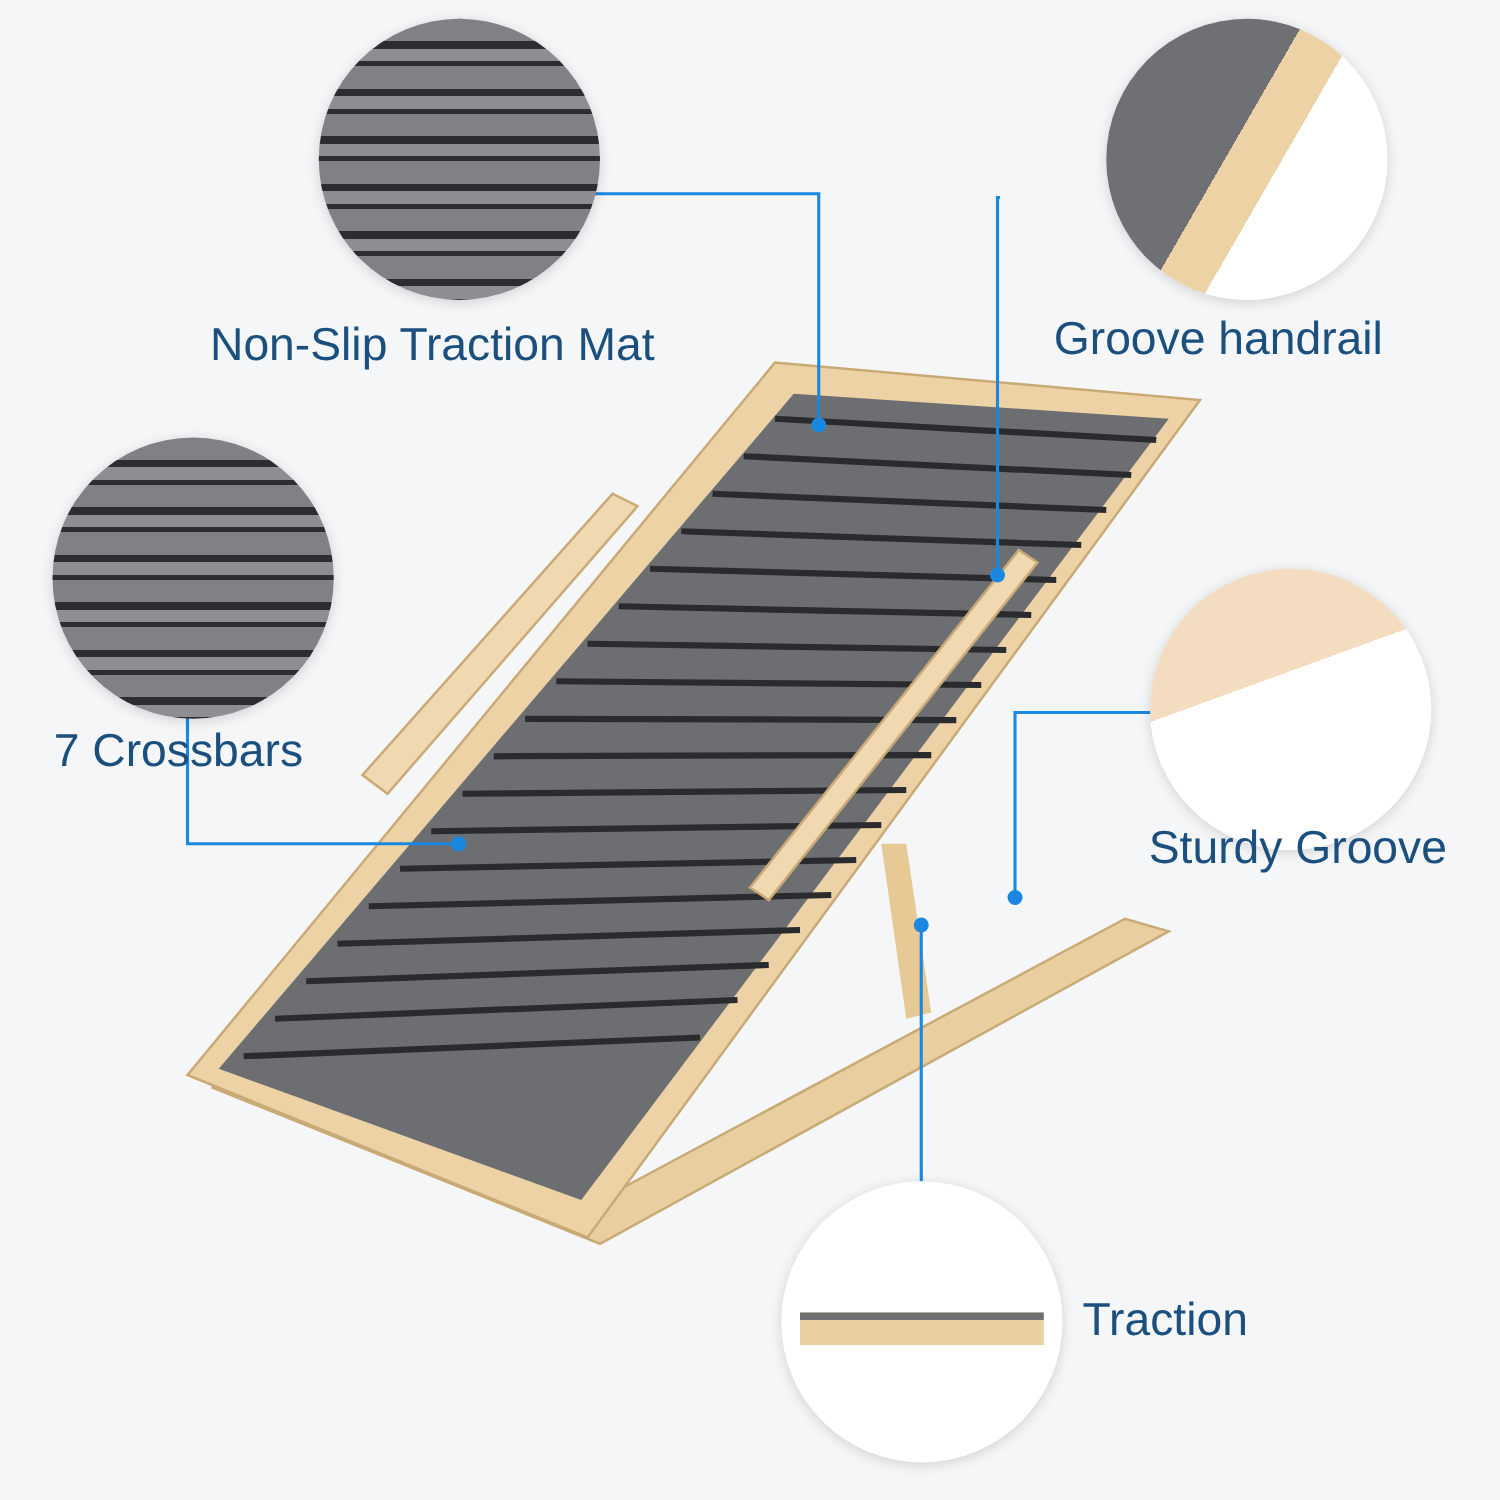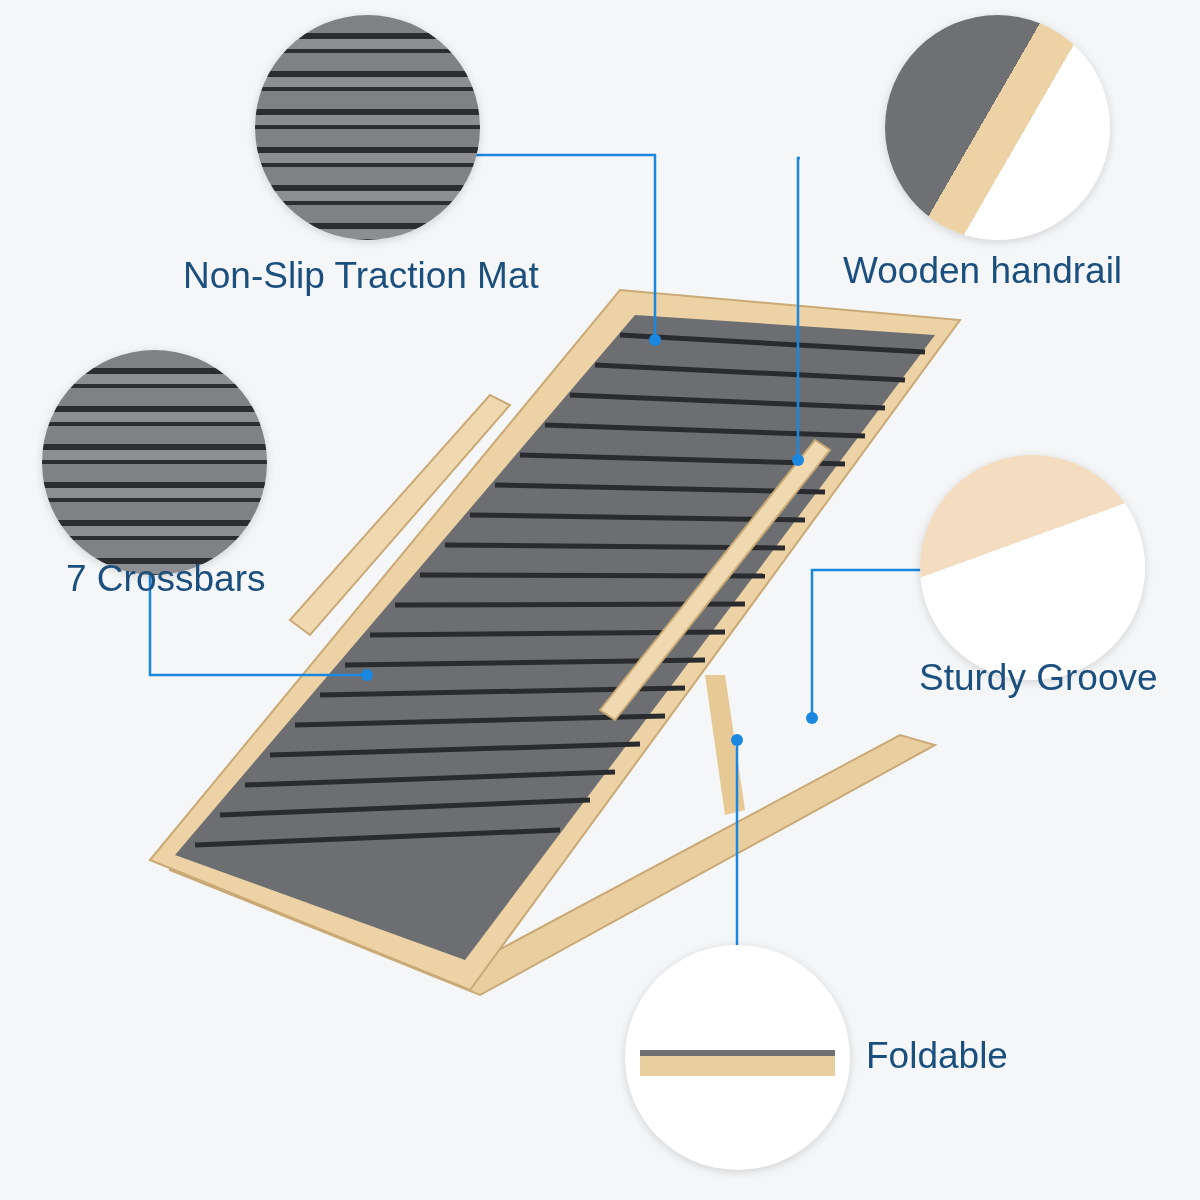--- a/index.html
+++ b/index.html
@@ -62,17 +62,17 @@
 </svg>
 
 <div class="circle mat" style="left:255px;top:15px;width:225px;height:225px;"></div>
 <div class="circle" style="left:885px;top:15px;width:225px;height:225px;background:linear-gradient(120deg,#6e7073 0 45%,#ecd2a5 45% 58%,#fff 58%);"></div>
 <div class="circle mat" style="left:42px;top:350px;width:225px;height:225px;"></div>
 <div class="circle" style="left:920px;top:455px;width:225px;height:225px;background:linear-gradient(160deg,#f3dcc0 0 40%,#fff 40%);"></div>
 <div class="circle" style="left:625px;top:945px;width:225px;height:225px;">
   <div style="position:absolute;left:15px;top:105px;width:195px;height:20px;background:#e9cf9f;border-top:6px solid #6e7073;"></div>
 </div>
 
-<div class="label" style="left:183px;top:255px;">Non-Slip Traction Mat</div>
-<div class="label" style="left:843px;top:250px;">Wooden handrail</div>
-<div class="label" style="left:43px;top:558px;margin-left:23px;">7 Crossbars</div>
+<div class="label" style="left:168px;top:255px;">Non-Slip Traction Mat</div>
+<div class="label" style="left:843px;top:250px;">Groove handrail</div>
+<div class="label" style="left:43px;top:580px;">7 Crossbars</div>
 <div class="label" style="left:919px;top:657px;">Sturdy Groove</div>
-<div class="label" style="left:866px;top:1035px;">Foldable</div>
+<div class="label" style="left:866px;top:1035px;">Traction</div>
 
 </body></html>

